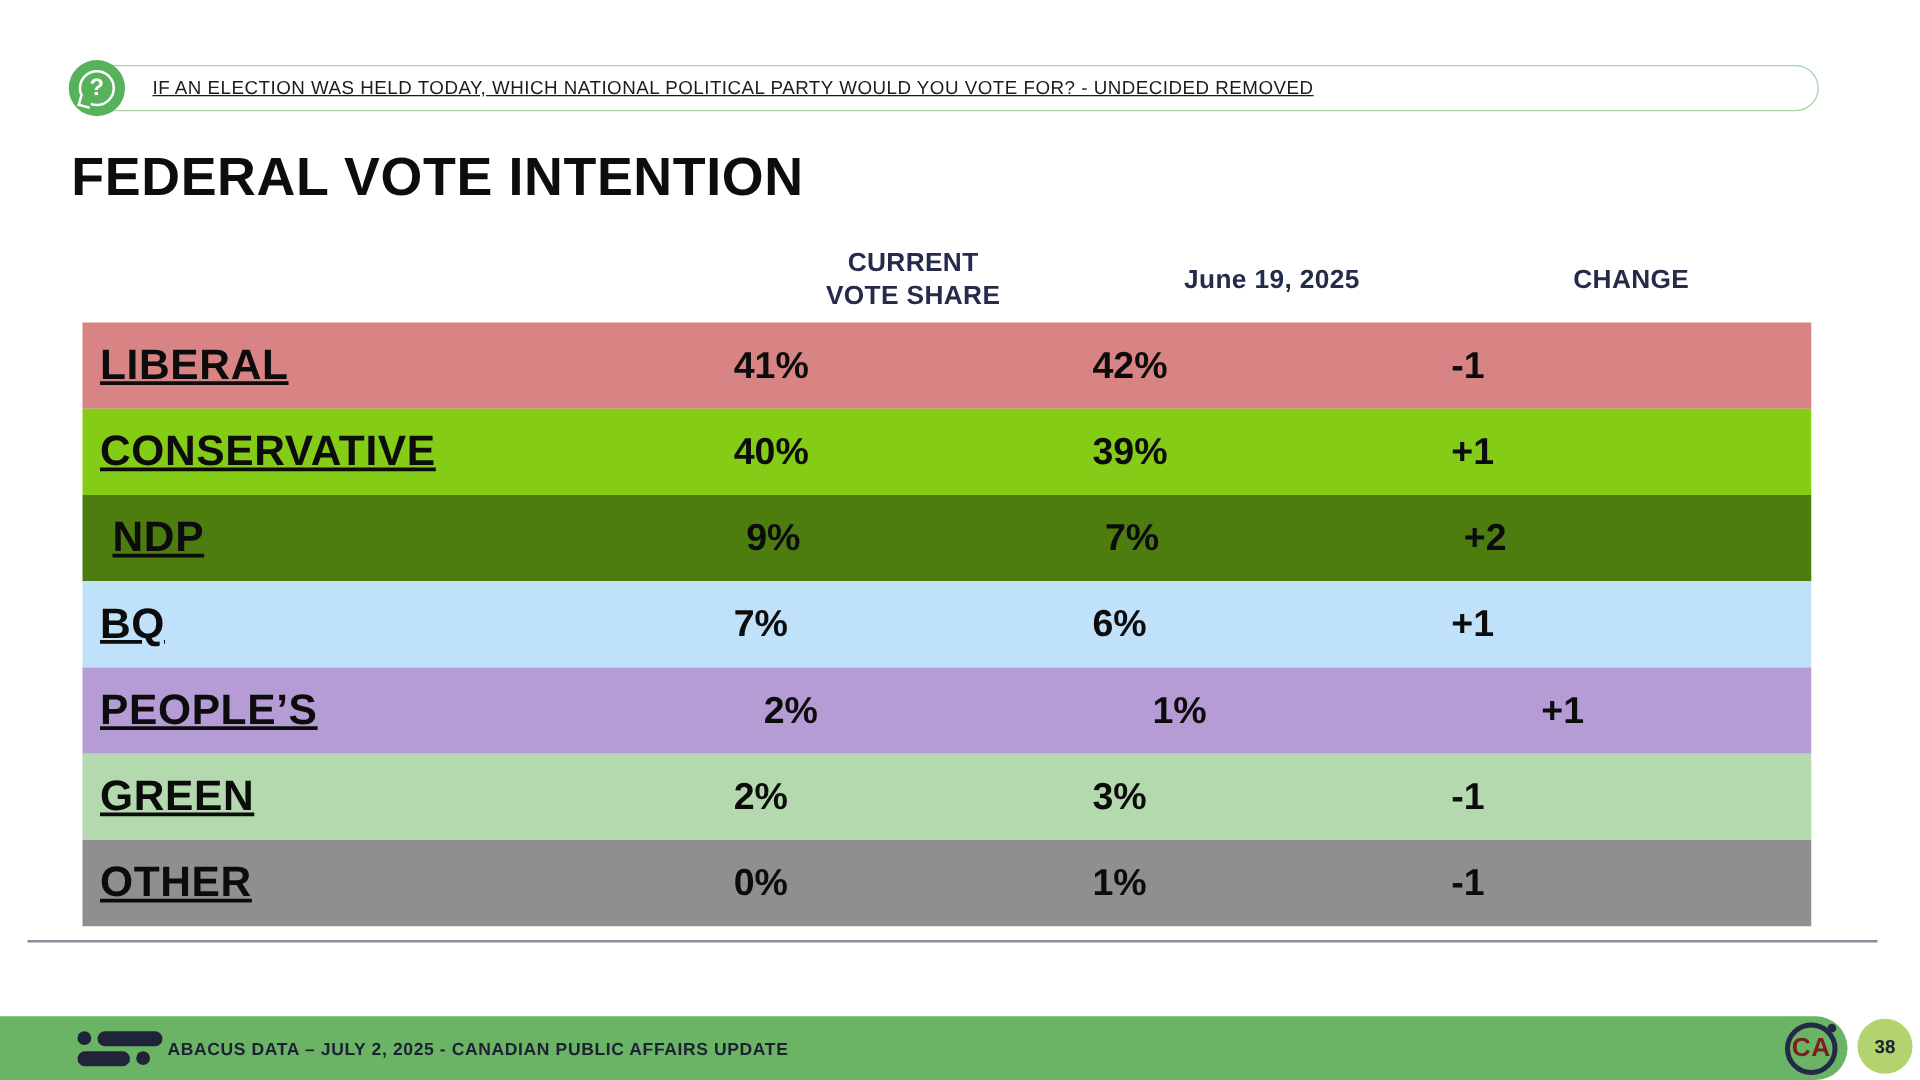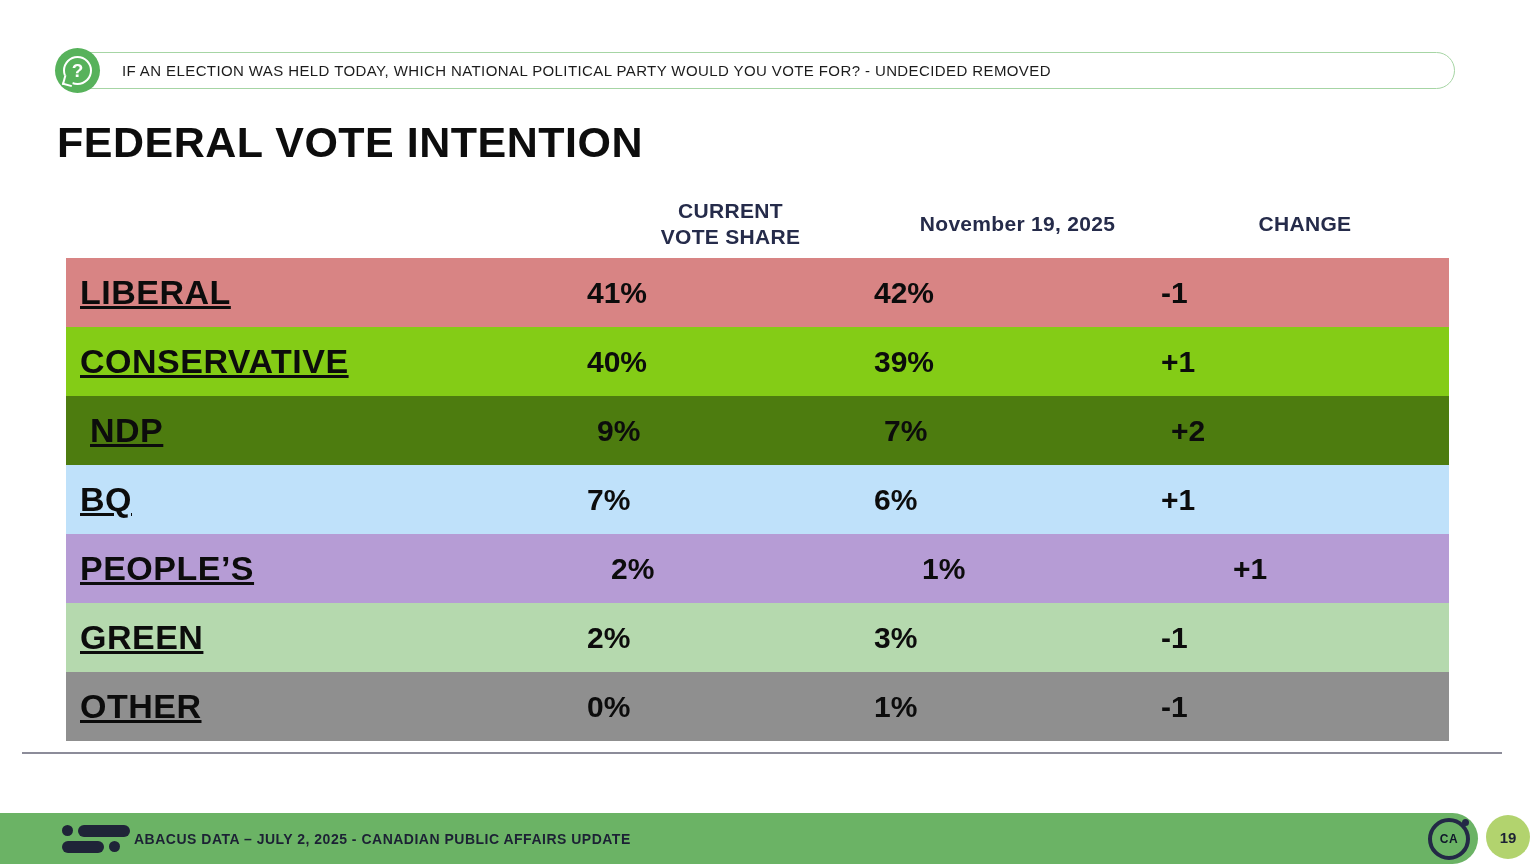--- a/index.html
+++ b/index.html
@@ -21,20 +21,21 @@
     background: #ffffff;
     display: flex;
     align-items: center;
     padding-left: 64px;
   }
   .question-banner .q-text {
     font-size: 15px;
     letter-spacing: 0.4px;
     color: #1c1c1c;
     white-space: nowrap;
+    text-decoration: underline;
   }
   .q-icon {
     position: absolute;
     left: 55px; top: 48px;
     width: 45px; height: 45px;
     border-radius: 50%;
     background: #57b25b;
     display: flex; align-items: center; justify-content: center;
     z-index: 2;
   }
@@ -155,23 +156,23 @@
   }
   .ca-badge::after {
     content: "";
     position: absolute;
     top: -3px; right: -3px;
     width: 7px; height: 7px;
     border-radius: 50%;
     background: #232946;
   }
   .ca-badge .ca-text {
-    color: #0f172a;
-    font-weight: 800;
-    font-size: 12px;
+    color: #7f1d1d;
+    font-weight: 800;
+    font-size: 21px;
     letter-spacing: 0.5px;
   }
   .page-circle {
     position: absolute;
     left: 1486px; top: 815px;
     width: 44px; height: 44px;
     border-radius: 50%;
     background: #b2d36e;
     display: flex; align-items: center; justify-content: center;
     font-size: 15px;
@@ -192,21 +193,21 @@
 </div>
 
 <h1 class="page-title">FEDERAL VOTE INTENTION</h1>
 
 <div class="vote-table">
 
   <div class="tbl-grid tbl-header">
     <div class="hcell"></div>
     <div class="hcell">CURRENT
 VOTE SHARE</div>
-    <div class="hcell">November 19, 2025</div>
+    <div class="hcell">June 19, 2025</div>
     <div class="hcell">CHANGE</div>
   </div>
 
   <div class="tbl-grid tbl-row" style="background-color: rgb(216, 132, 132);">
     <div class="party">LIBERAL</div>
     <div class="val">41%</div>
     <div class="val">42%</div>
     <div class="val">-1</div>
   </div>
 
@@ -265,13 +266,13 @@
     <div class="lrow">
         <span class="bar b2"></span>
         <span class="dot"></span>
       </div>
   </div>
   <span class="footer-text">ABACUS DATA – JULY 2, 2025 - CANADIAN PUBLIC AFFAIRS UPDATE</span>
   <div class="ca-badge">
     <span class="ca-text">CA</span>
   </div>
 </div>
-<div class="page-circle">19</div>
+<div class="page-circle">38</div>
 
 </body></html>

